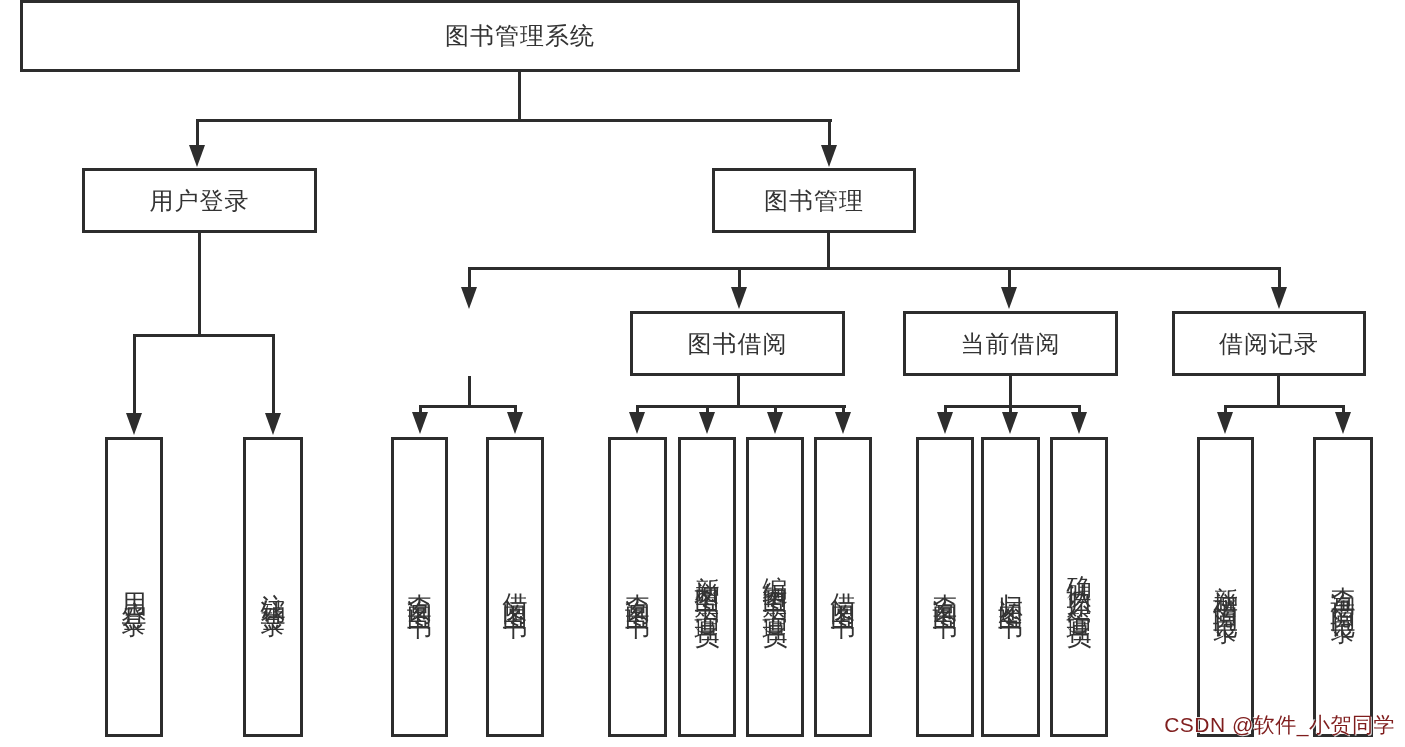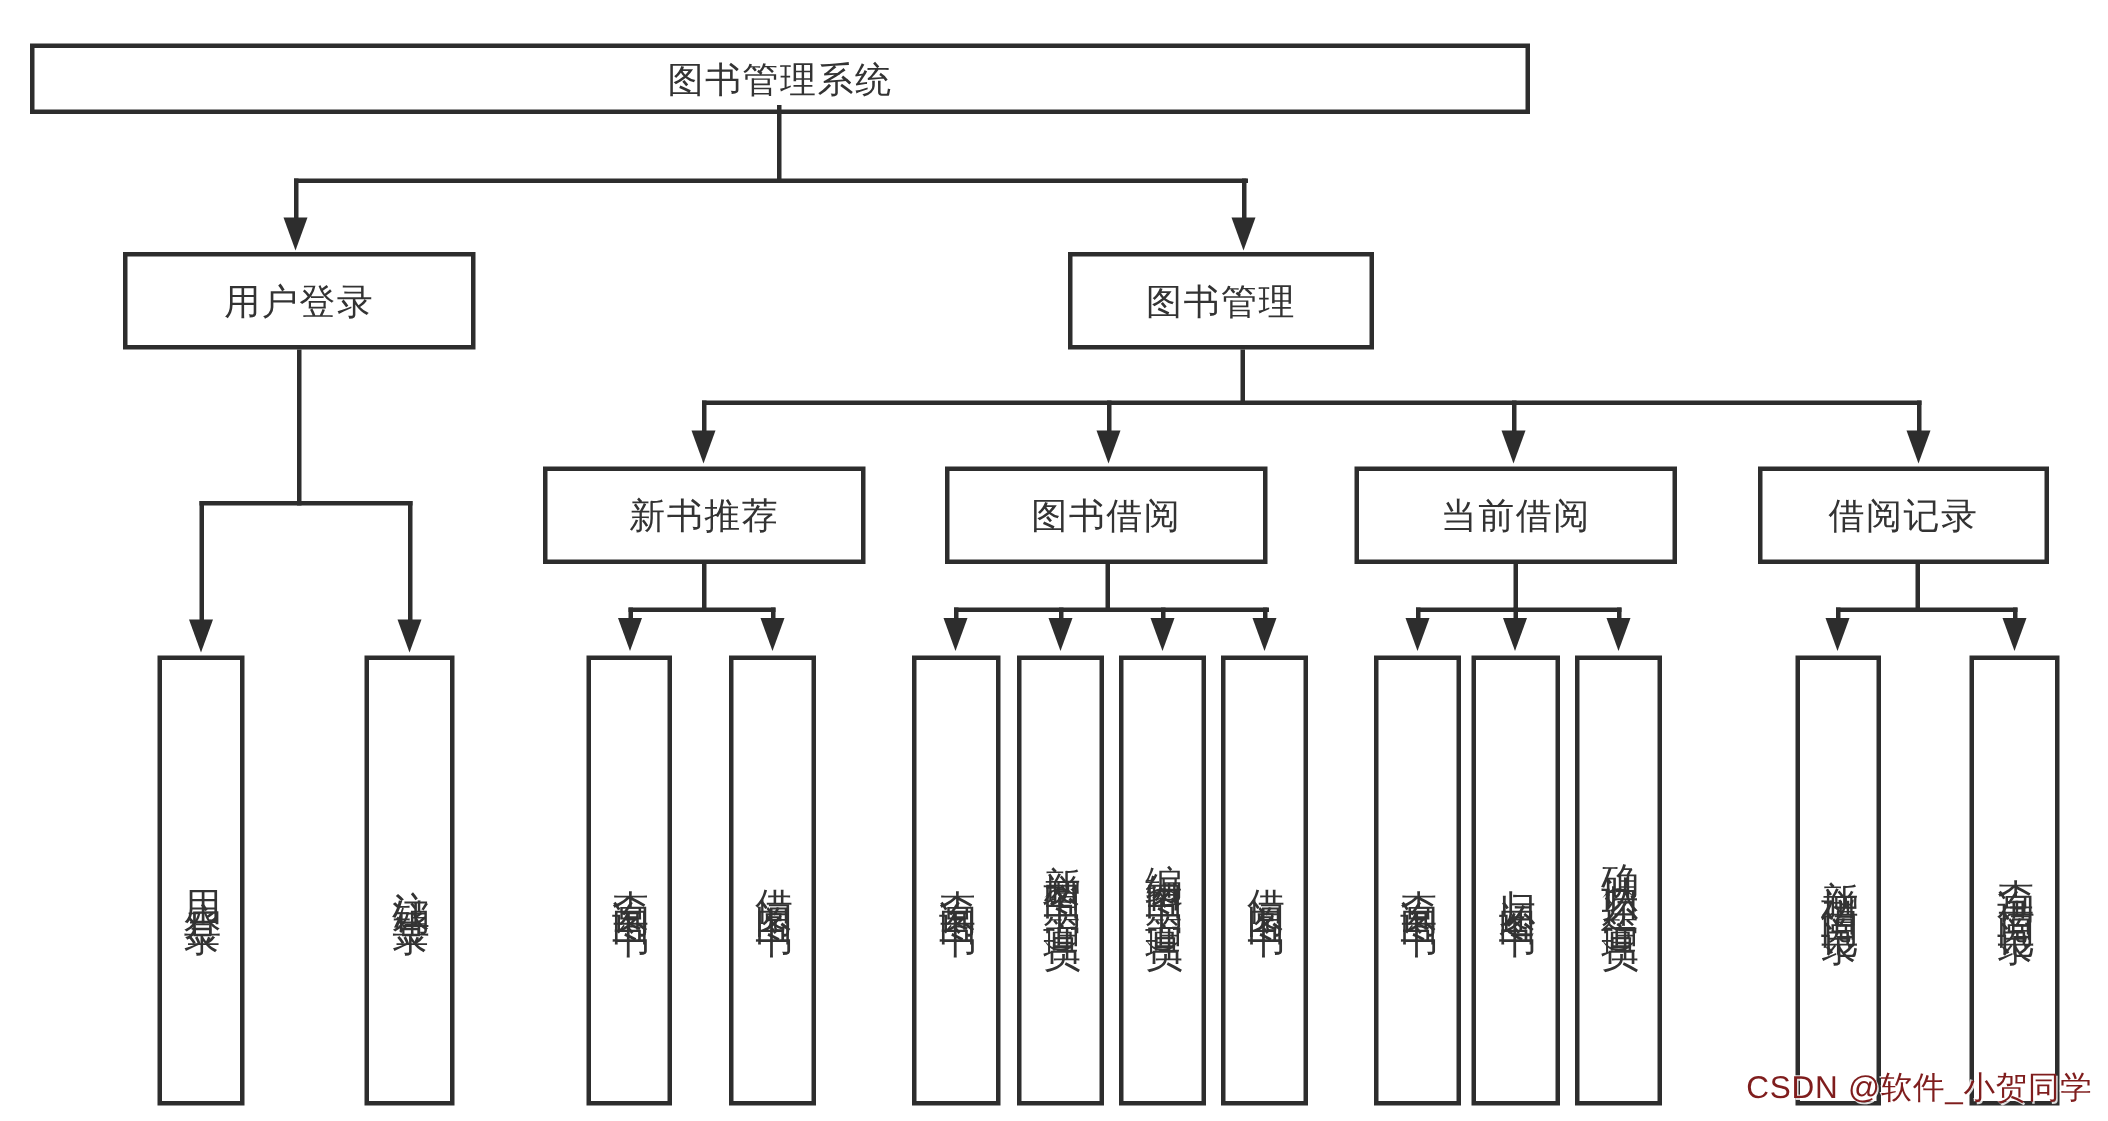--- a/index.html
+++ b/index.html
@@ -54,21 +54,21 @@
     white-space:nowrap;
     text-shadow:1px 1px 0 rgba(255,255,255,.85), -1px -1px 0 rgba(255,255,255,.85);
     z-index:10;
   }
 </style>
 </head>
 <body>
 
 <div id="canvas">
 
-  <div class="box" style="left:20px;top:29px;width:1000px;height:47px">
+  <div class="box" style="left:20px;top:0;width:1000px;height:72px">
     <span class="hlabel">图书管理系统</span>
   </div>
 
   <div>
     <div class="line" style="left:518px;top:70px;width:3px;height:52px"></div>
     <div class="line" style="left:196px;top:119px;width:636px;height:3px"></div>
     <div class="line" style="left:196px;top:119px;width:3px;height:32px"></div>
     <div class="arrow" style="left:189px;top:145px"></div>
     <div class="line" style="left:828px;top:119px;width:3px;height:32px"></div>
     <div class="arrow" style="left:821px;top:145px"></div>
@@ -96,23 +96,20 @@
     <div class="line" style="left:468px;top:267px;width:3px;height:24px"></div>
     <div class="arrow" style="left:461px;top:287px"></div>
     <div class="line" style="left:738px;top:267px;width:3px;height:24px"></div>
     <div class="arrow" style="left:731px;top:287px"></div>
     <div class="line" style="left:1008px;top:267px;width:3px;height:24px"></div>
     <div class="arrow" style="left:1001px;top:287px"></div>
     <div class="line" style="left:1278px;top:267px;width:3px;height:24px"></div>
     <div class="arrow" style="left:1271px;top:287px"></div>
   </div>
 
-  <div class="box" style="left:362px;top:311px;width:215px;height:65px">
-    <span class="hlabel">新书推荐</span>
-  </div>
   <div class="box" style="left:630px;top:311px;width:215px;height:65px">
     <span class="hlabel">图书借阅</span>
   </div>
   <div class="box" style="left:903px;top:311px;width:215px;height:65px">
     <span class="hlabel">当前借阅</span>
   </div>
   <div class="box" style="left:1172px;top:311px;width:194px;height:65px">
     <span class="hlabel">借阅记录</span>
   </div>
 

